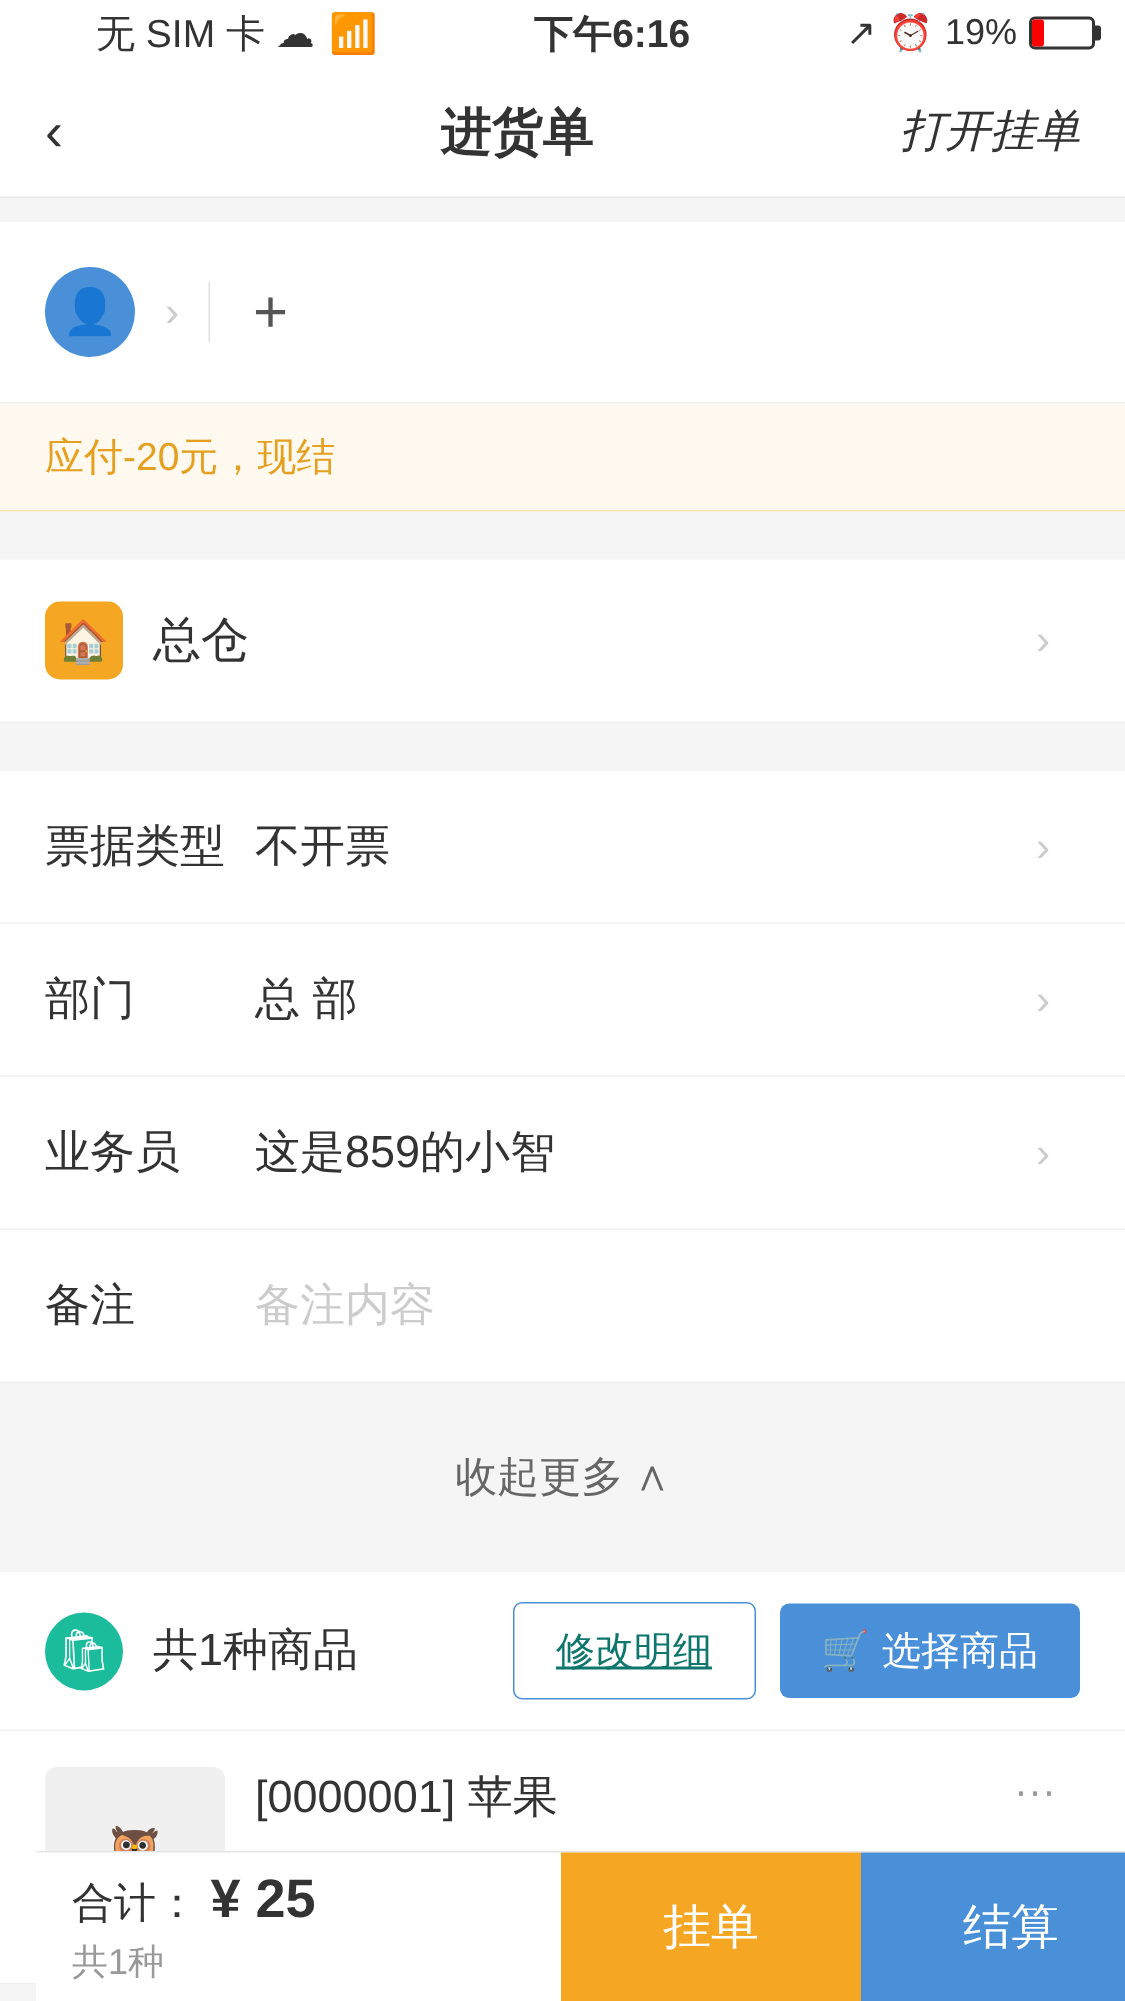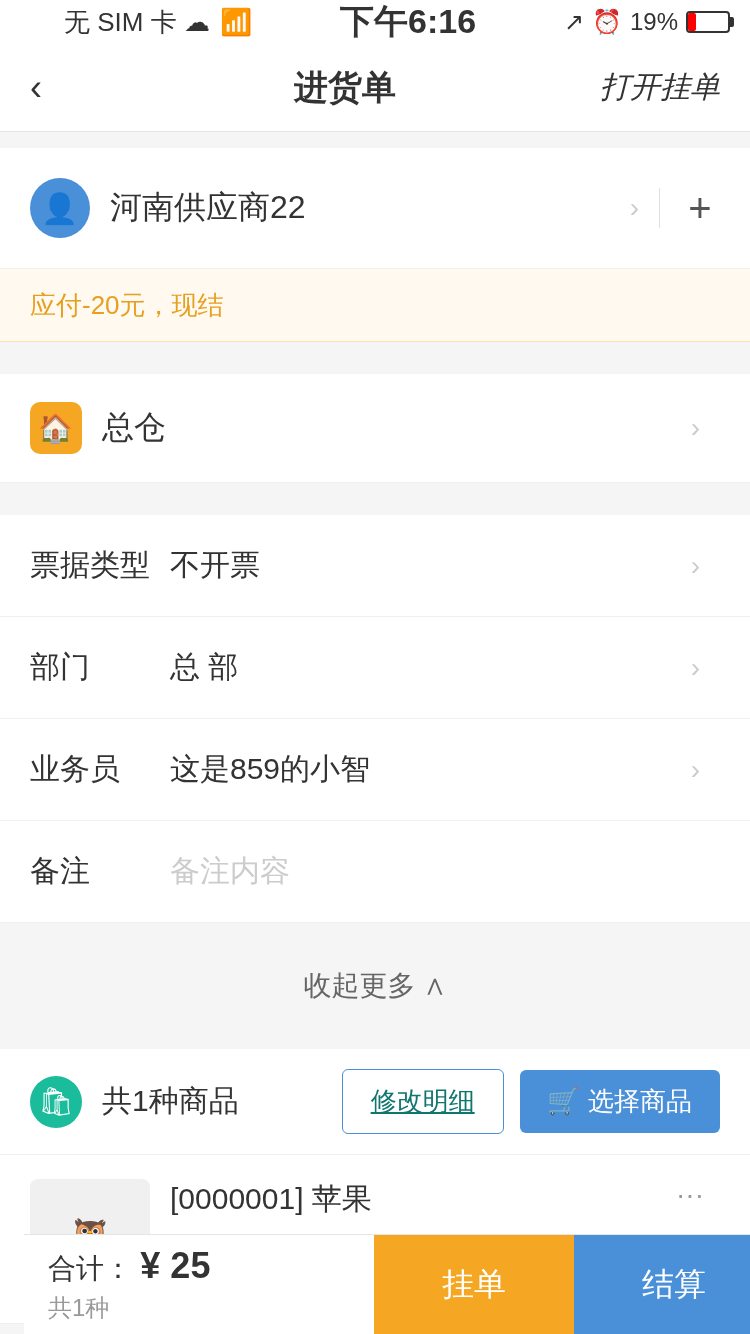--- a/index.html
+++ b/index.html
@@ -19,21 +19,21 @@
       height: 44px;
       background: #fff;
       display: flex;
       align-items: center;
       justify-content: space-between;
       padding: 0 20px;
       font-size: 26px;
       font-weight: 500;
     }
     .status-left { display: flex; align-items: center; gap: 10px; margin-left: 44px; }
-    .status-center { font-size: 34px; font-weight: 600; }
+    .status-center { font-size: 26px; font-weight: 600; }
     .status-right { display: flex; align-items: center; gap: 8px; font-size: 24px; }
     .battery-icon {
       width: 44px; height: 22px;
       border: 2px solid #333;
       border-radius: 4px;
       position: relative;
       display: inline-flex;
       align-items: center;
     }
     .battery-fill {
@@ -387,21 +387,20 @@
   <span class="nav-action">打开挂单</span>
 </div>
 
 <div class="section-gap"></div>
 
 <div class="section">
   <div class="supplier-row">
     <div class="supplier-avatar">
       <span class="avatar-icon">👤</span>
     </div>
-    <span class="supplier-name">河南供应商22</span>
     <span class="chevron-right">›</span>
     <div class="divider-v"></div>
     <span class="plus-btn">+</span>
   </div>
   <div class="alert-banner">
     <span class="alert-text">应付-20元，现结</span>
   </div>
 </div>
 
 <div class="section-gap"></div>

